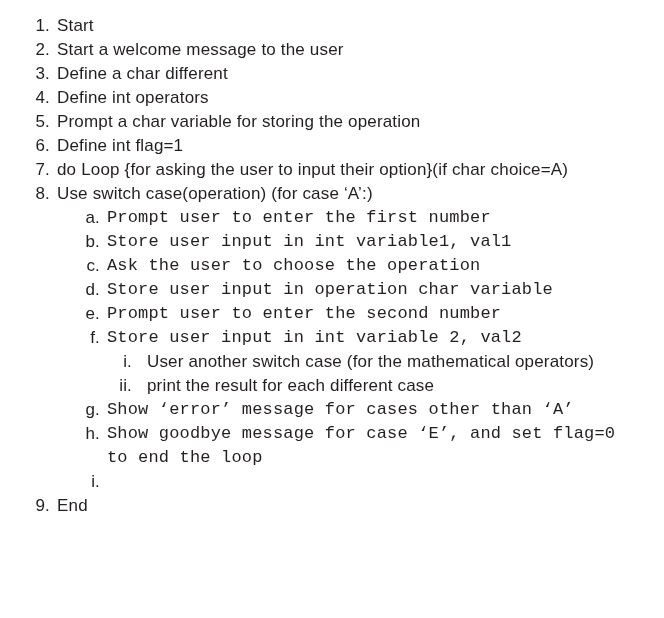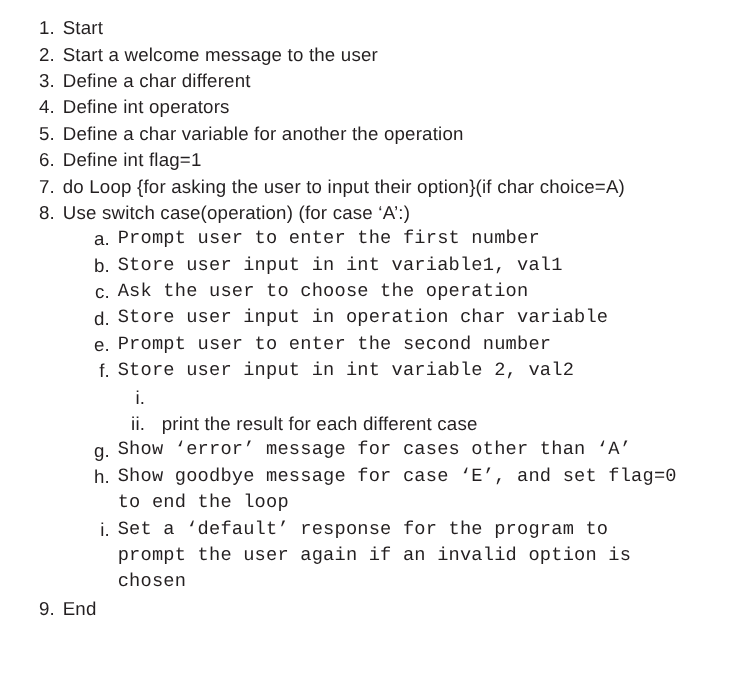--- a/index.html
+++ b/index.html
@@ -97,21 +97,21 @@
     <div class="row level-1">
       <span class="marker">3.</span>
       <span class="text">Define a char different</span>
     </div>
     <div class="row level-1">
       <span class="marker">4.</span>
       <span class="text">Define int operators</span>
     </div>
     <div class="row level-1">
       <span class="marker">5.</span>
-      <span class="text">Define a char variable for another the operation</span>
+      <span class="text">Prompt a char variable for storing the operation</span>
     </div>
     <div class="row level-1">
       <span class="marker">6.</span>
       <span class="text">Define int flag=1</span>
     </div>
     <div class="row level-1">
       <span class="marker">7.</span>
       <span class="text">do Loop {for asking the user to input their option}(if char choice=A)</span>
     </div>
     <div class="row level-1">
@@ -137,34 +137,34 @@
     <div class="row level-2">
       <span class="marker">e.</span>
       <span class="text">Prompt user to enter the second number</span>
     </div>
     <div class="row level-2">
       <span class="marker">f.</span>
       <span class="text">Store user input in int variable 2, val2</span>
     </div>
     <div class="row level-3">
       <span class="marker">i.</span>
+      <span class="text">User another switch case (for the mathematical operators)</span>
     </div>
     <div class="row level-3">
       <span class="marker">ii.</span>
       <span class="text">print the result for each different case</span>
     </div>
     <div class="row level-2">
       <span class="marker">g.</span>
       <span class="text">Show ‘error’ message for cases other than ‘A’</span>
     </div>
     <div class="row level-2">
       <span class="marker">h.</span>
       <span class="text">Show goodbye message for case ‘E’, and set flag=0 to end the loop</span>
     </div>
     <div class="row level-2">
       <span class="marker">i.</span>
-      <span class="text">Set a ‘default’ response for the program to prompt the user again if an invalid option is chosen</span>
     </div>
     <div class="row level-1">
       <span class="marker">9.</span>
       <span class="text">End</span>
     </div>
   </div>
 
 </body></html>

